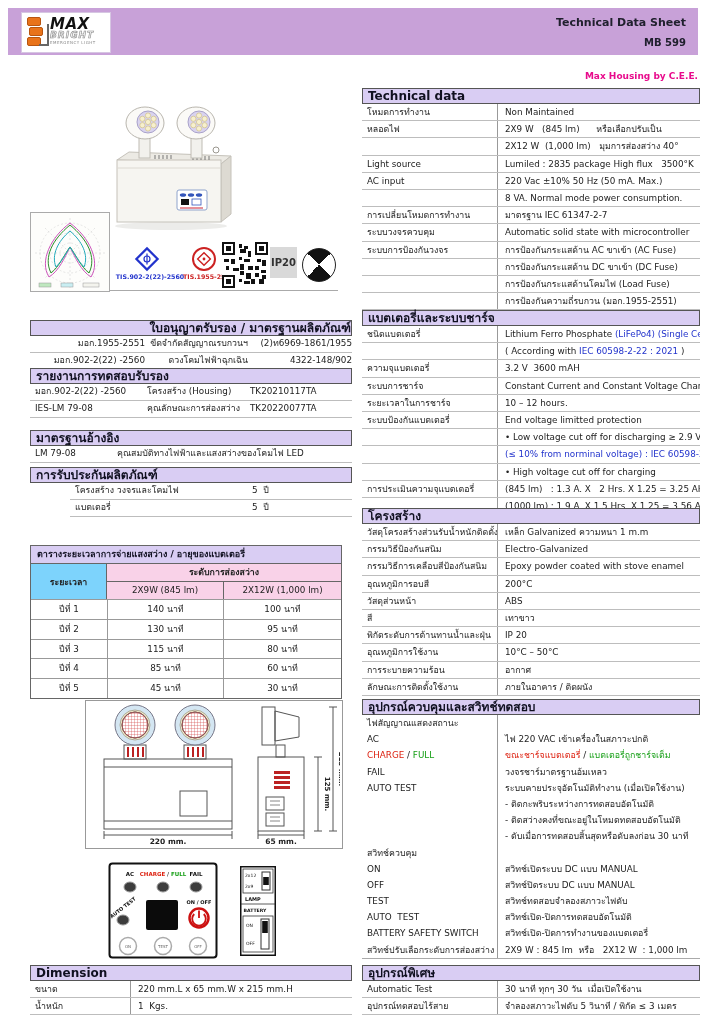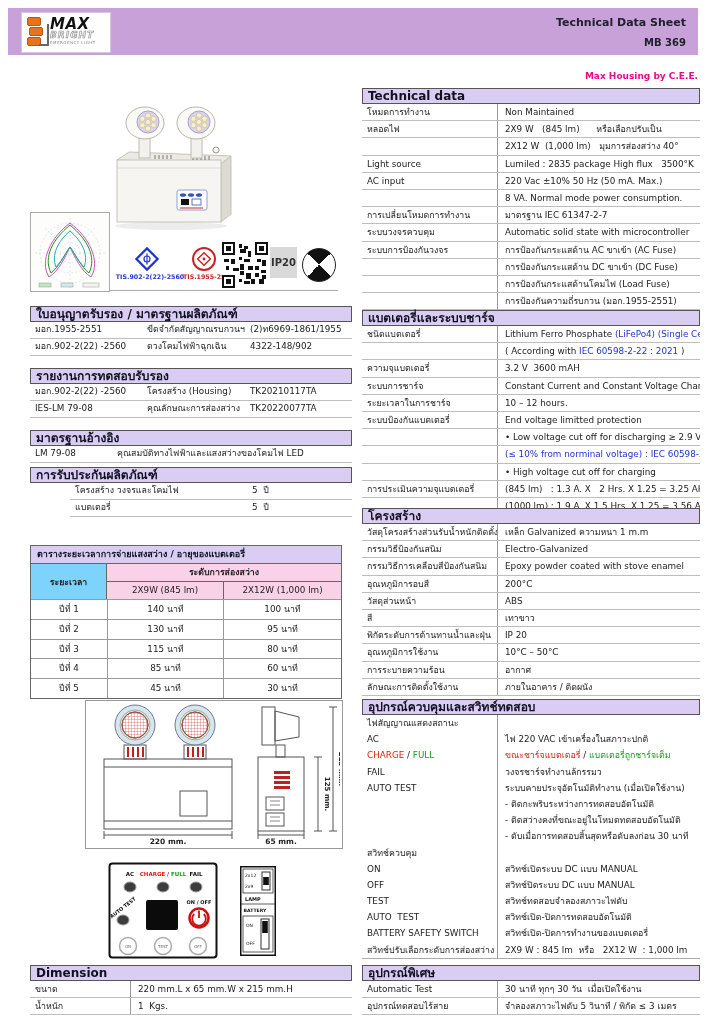--- a/index.html
+++ b/index.html
@@ -29,21 +29,21 @@
   .lined .kv-row{border-bottom:1px solid #bdbdbd;}
   .kv-l{padding-left:5px;overflow:hidden;white-space:pre;}
   .kv-v{padding-left:7px;border-left:1px solid #999;overflow:hidden;white-space:pre;}
   #control .rows{border-bottom:1px solid #aaa;}
   .c-red{color:#dd2211;} .c-green{color:#18a018;} .c-blue{color:#2233cc;}
   
   .c3-row{display:grid;grid-template-columns:115px 103px 1fr;height:15.8px;line-height:15.8px;border-bottom:1px solid #bdbdbd;white-space:pre;}
   .cell-c1{padding-left:5px;overflow:hidden;} .cell-c2,.cell-c3{padding-left:2px;overflow:hidden;}
   #reference .c3-row{grid-template-columns:85px 1fr 0px;}
   #warranty .c3-row{grid-template-columns:180px 1fr 0px;margin-left:40px;}
-  #certs{top:306px;} #reports{top:368px;} #reference{top:430px;} #warranty{top:467px;}
+  #certs{top:320px;text-align:right;} #reports{top:368px;} #reference{top:430px;} #warranty{top:467px;}
   #tech{top:88px;} #battery{top:310px;} #structure{top:508px;} #control{top:699px;} #special{top:965px;}
   
   #duration{left:30px;top:545px;width:310px;border:1px solid #666;font-size:8.8px;}
   .dur-title{background:#d9cdf3;font-weight:bold;font-size:9px;height:17px;line-height:17px;padding-left:6px;border-bottom:1px solid #666;color:#101020;}
   .dur-head{display:grid;grid-template-columns:76px 1fr;}
   .dur-period{background:#7dd3fc;border-right:1px solid #666;display:flex;align-items:center;justify-content:center;font-weight:bold;}
   .dur-group-h{background:#f9d2e8;height:17px;line-height:17px;text-align:center;font-weight:bold;border-bottom:1px solid #666;}
   .dur-sub{display:grid;grid-template-columns:116px 1fr;background:#f9d2e8;height:17px;line-height:17px;text-align:center;}
   .dur-sub div:last-child{border-left:1px solid #666;}
   .dur-row{display:grid;grid-template-columns:76px 116px 1fr;height:18.8px;line-height:18.8px;text-align:center;border-top:1px solid #999;}
@@ -81,21 +81,21 @@
         <span class="logo-hook"></span>
       </div>
       <div class="logo-text">
         <div class="logo-max">MAX</div>
         <div class="logo-bright">BRIGHT</div>
         <div class="logo-sub">EMERGENCY LIGHT</div>
       </div>
     </div>
     <div class="banner-right">
       <div class="doc-title">Technical Data Sheet</div>
-      <div class="doc-model">MB 369</div>
+      <div class="doc-model">MB 599</div>
     </div>
   </div>
   <div class="byline">Max Housing by C.E.E.</div>
 
   <svg id="photo" width="170" height="135" viewBox="0 0 170 135">
     <ellipse cx="76" cy="128" rx="56" ry="4" fill="#ececea"></ellipse>
     <polygon points="22,62 34,54 136,58 126,66" fill="#eceae4" stroke="#c5c2ba" stroke-width="1"></polygon>
     <polygon points="126,66 136,58 136,116 126,124" fill="#dddad2" stroke="#c5c2ba" stroke-width="1"></polygon>
     <rect x="22" y="62" width="104" height="62" fill="#f6f5f1" stroke="#c5c2ba" stroke-width="1"></rect>
     <line x1="22" y1="70" x2="126" y2="70" stroke="#dcd9d2" stroke-width="1"></line>
@@ -595,21 +595,21 @@
         <div class="kv-row">
           <div class="kv-l">AC</div>
           <div class="kv-v">ไฟ 220 VAC เข้าเครื่องในสภาวะปกติ</div>
         </div>
         <div class="kv-row">
           <div class="kv-l"><span class="c-red">CHARGE</span><span> / </span><span class="c-green">FULL</span></div>
           <div class="kv-v"><span class="c-red">ขณะชาร์จแบตเตอรี่</span><span> / </span><span class="c-green">แบตเตอรี่ถูกชาร์จเต็ม</span></div>
         </div>
         <div class="kv-row">
           <div class="kv-l">FAIL</div>
-          <div class="kv-v">วงจรชาร์จทำงานล้กรรมว</div>
+          <div class="kv-v">วงจรชาร์มาตรฐานอ้มเหลว</div>
         </div>
         <div class="kv-row">
           <div class="kv-l">AUTO TEST</div>
           <div class="kv-v">ระบบคายประจุอัตโนมัติทำงาน (เมื่อเปิดใช้งาน)</div>
         </div>
         <div class="kv-row">
           <div class="kv-l"></div>
           <div class="kv-v">- ติดกะพริบระหว่างการทดสอบอัตโนมัติ</div>
         </div>
         <div class="kv-row">

